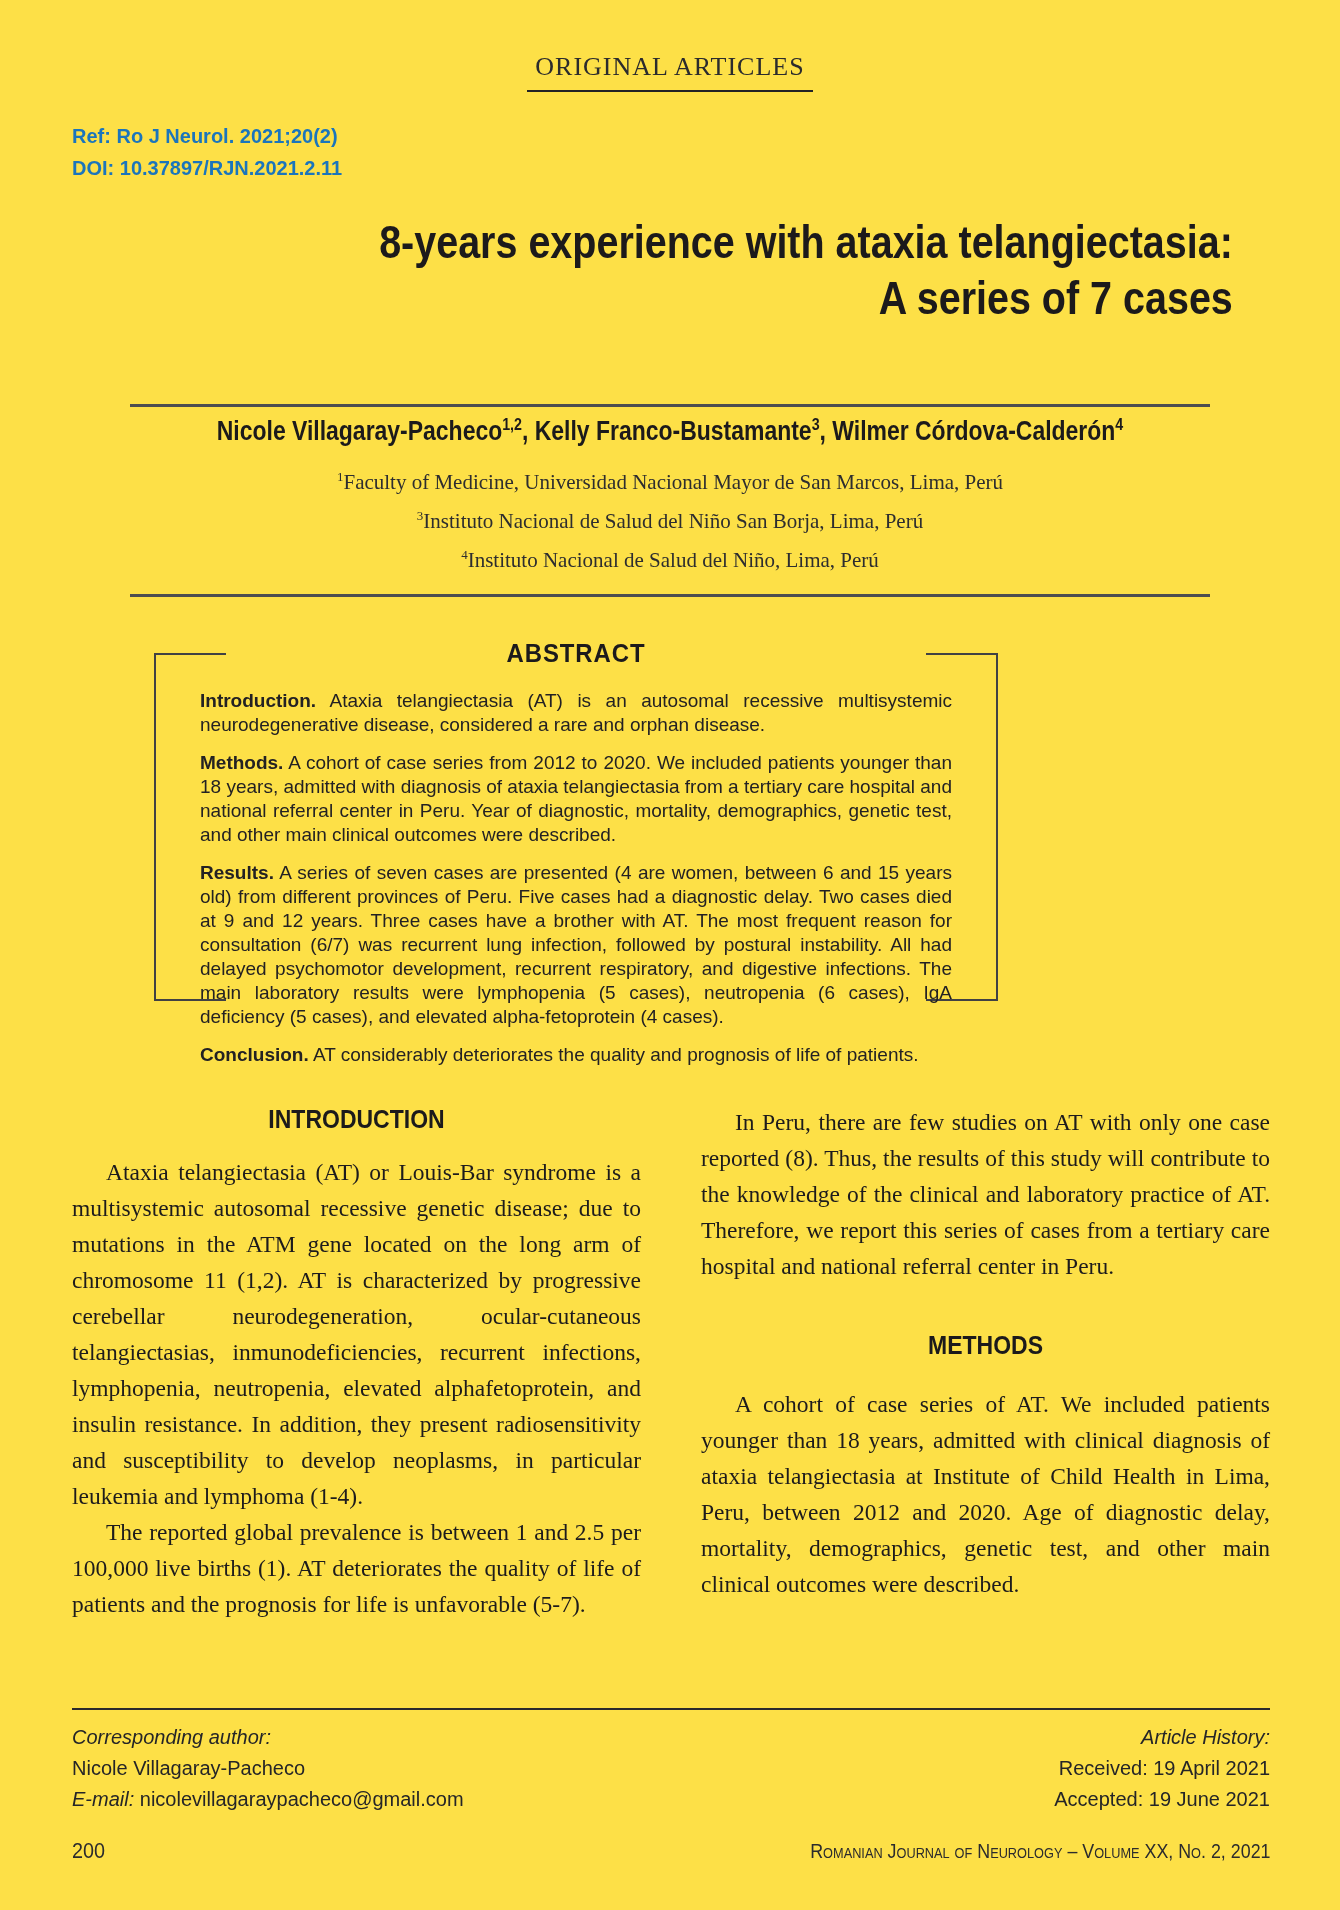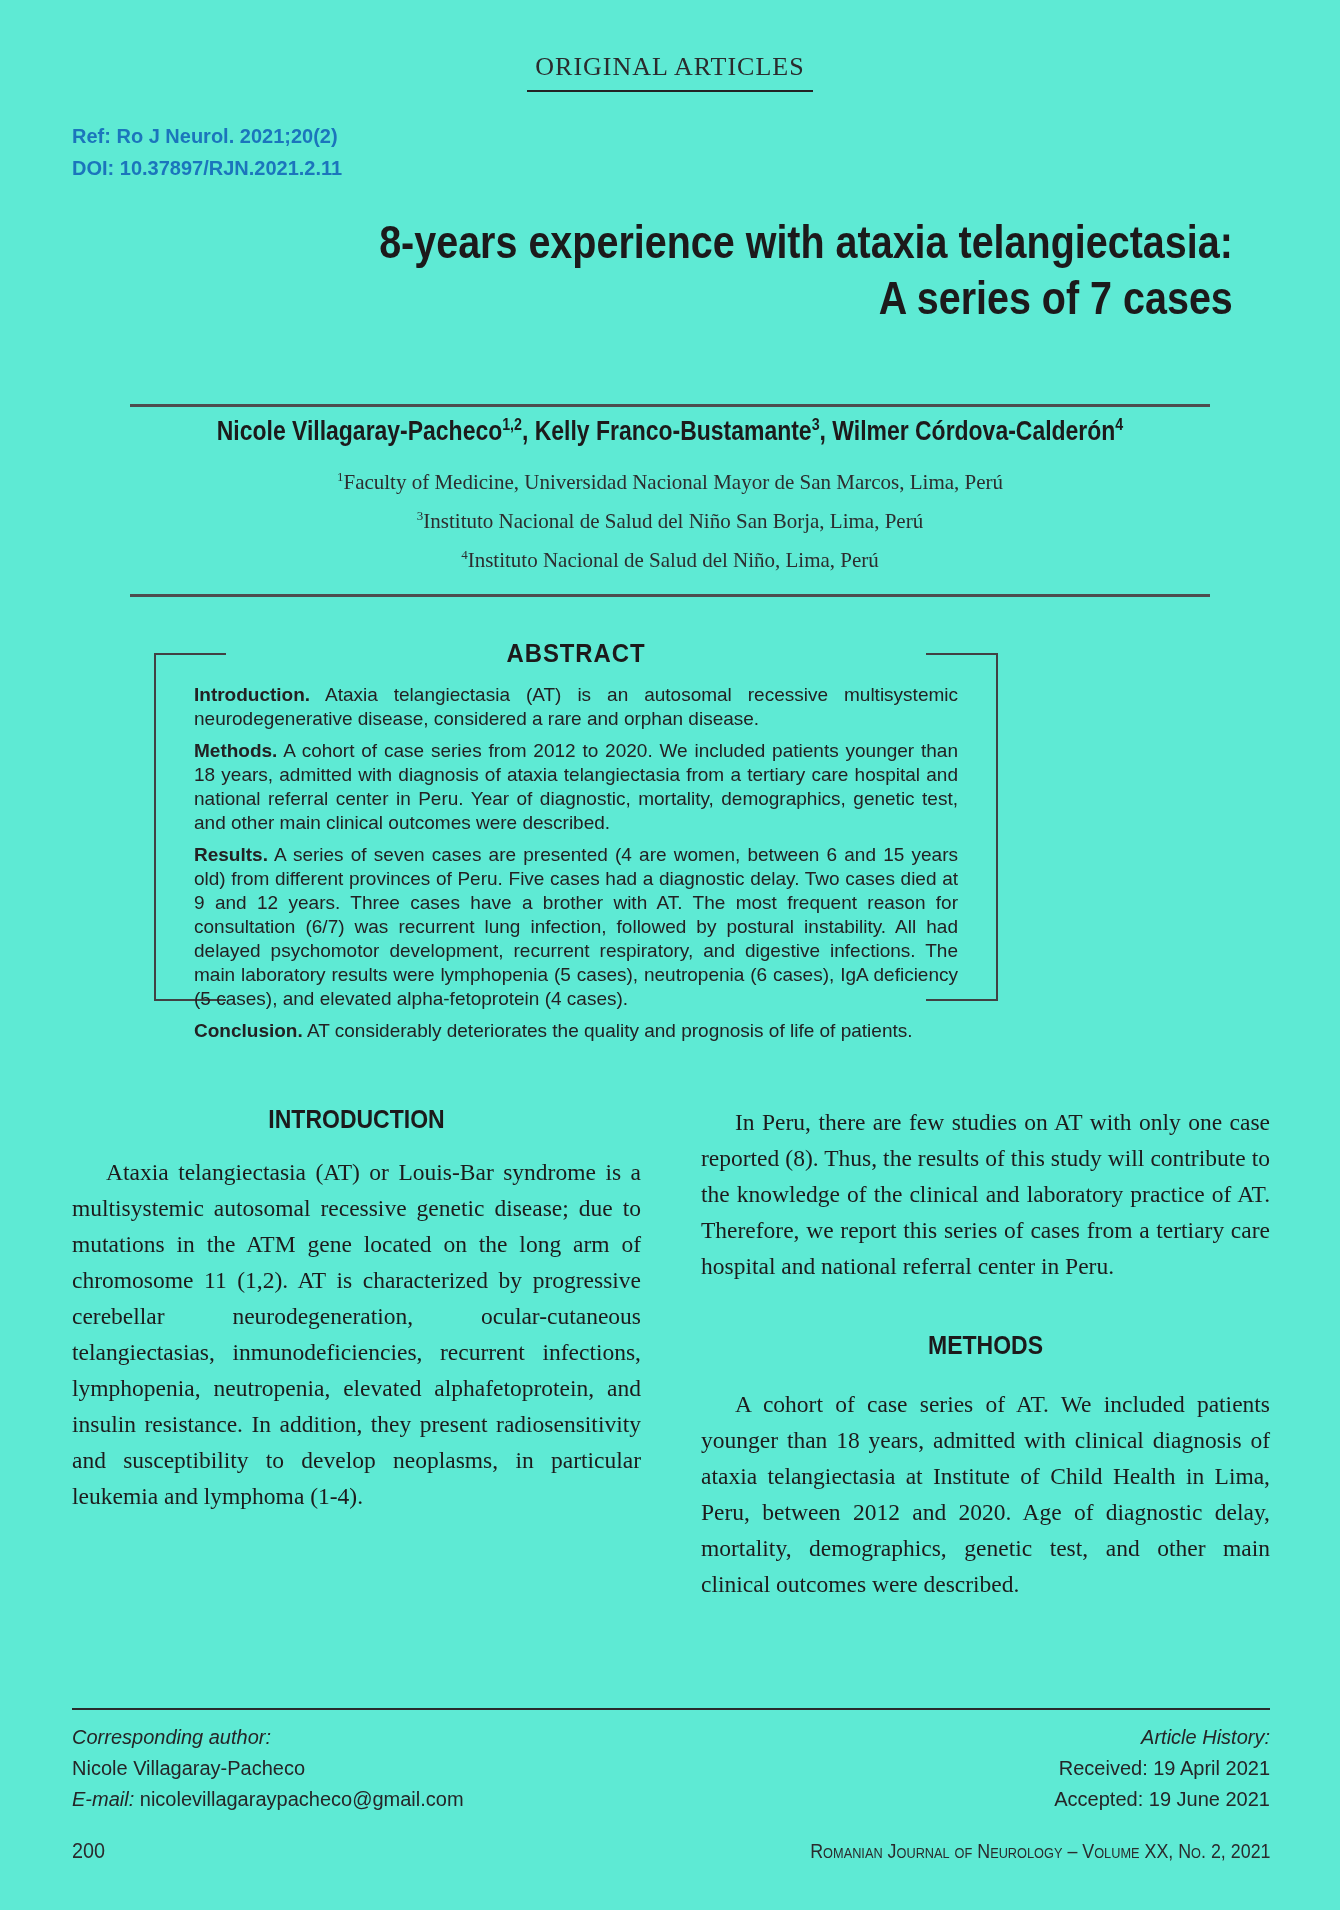--- a/index.html
+++ b/index.html
@@ -1,20 +1,20 @@
 <!DOCTYPE html>
 <html lang="en"><head>
 <meta charset="utf-8">
 <style>
   * { margin:0; padding:0; box-sizing:border-box; }
   html,body { background:#ffffff; }
   .page {
     position:relative;
     width:1340px; height:1910px;
-    background:#5eead4;
+    background:#fde047;
     color:#231f20;
     font-family:"Liberation Sans", sans-serif;
     overflow:hidden;
   }
 
   
   .kicker-wrap { position:absolute; top:52px; left:0; right:0; text-align:center; }
   .kicker {
     display:inline-block;
     font-family:"Liberation Serif", serif;
@@ -57,21 +57,21 @@
   .corner.tr { top:0; right:-2px; }
   .corner.bl { bottom:0; left:-2px; }
   .corner.br { bottom:0; right:-2px; }
   .abstract-heading {
     position:absolute; top:-15px; left:0; right:0; text-align:center;
     font-size:26px; font-weight:700; letter-spacing:1px; color:#1c1a1b;
     transform:scaleX(0.92); transform-origin:50% 50%;
   }
   .abstract-text { position:absolute; top:22px; left:30px; right:30px;
     font-size:19px; line-height:24px; text-align:justify; color:#232123; }
-  .abstract-text p { margin:8px; }
+  .abstract-text p { margin:14px; }
   .keywords { position:absolute; top:324px; left:0; right:0; text-align:center;
     font-size:19px; line-height:24px; color:#232123; }
 
   
   .columns { position:absolute; top:1104px; left:72px; width:1198px; display:flex; gap:60px; }
   .col { width:569px; }
   .body-heading {
     text-align:center; font-size:25px; line-height:30px; font-weight:700; color:#1c1a1b;
     transform:scaleX(0.92); transform-origin:50% 50%;
   }
@@ -146,20 +146,21 @@
       <p><b>Results.</b><span> A series of seven cases are presented (4 are women, between 6 and 15 years old) from different provinces of Peru. Five cases had a diagnostic delay. Two cases died at 9 and 12 years. Three cases have a brother with AT. The most frequent reason for consultation (6/7) was recurrent lung infection, followed by postural instability. All had delayed psychomotor development, recurrent respiratory, and digestive infections. The main laboratory results were lymphopenia (5 cases), neutropenia (6 cases), IgA deficiency (5 cases), and elevated alpha-fetoprotein (4 cases).</span></p>
       <p><b>Conclusion.</b><span> AT considerably deteriorates the quality and prognosis of life of patients.</span></p>
     </div>
 
   </div>
 
   <div class="columns">
     <div class="col">
       <div class="body-heading intro-heading">INTRODUCTION</div>
       <p class="serif-p">Ataxia telangiectasia (AT) or Louis-Bar syndrome is a multisystemic autosomal recessive genetic disease; due to mutations in the ATM gene located on the long arm of chromosome 11 (1,2). AT is characterized by progressive cerebellar neurodegeneration, ocular-cutaneous telangiectasias, inmunodeficiencies, recurrent infections, lymphopenia, neutropenia, elevated alphafetoprotein, and insulin resistance. In addition, they present radiosensitivity and susceptibility to develop neoplasms, in particular leukemia and lymphoma (1-4).</p>
+      <p class="serif-p">The reported global prevalence is between 1 and 2.5 per 100,000 live births (1). AT deteriorates the quality of life of patients and the prognosis for life is unfavorable (5-7).</p>
     </div>
     <div class="col">
       <p class="serif-p">In Peru, there are few studies on AT with only one case reported (8). Thus, the results of this study will contribute to the knowledge of the clinical and laboratory practice of AT. Therefore, we report this series of cases from a tertiary care hospital and national referral center in Peru.</p>
       <div class="body-heading methods-heading">METHODS</div>
       <p class="serif-p">A cohort of case series of AT. We included patients younger than 18 years, admitted with clinical diagnosis of ataxia telangiectasia at Institute of Child Health in Lima, Peru, between 2012 and 2020. Age of diagnostic delay, mortality, demographics, genetic test, and other main clinical outcomes were described.</p>
     </div>
   </div>
 
   <div class="footer-rule"></div>
   <div class="footnote">

